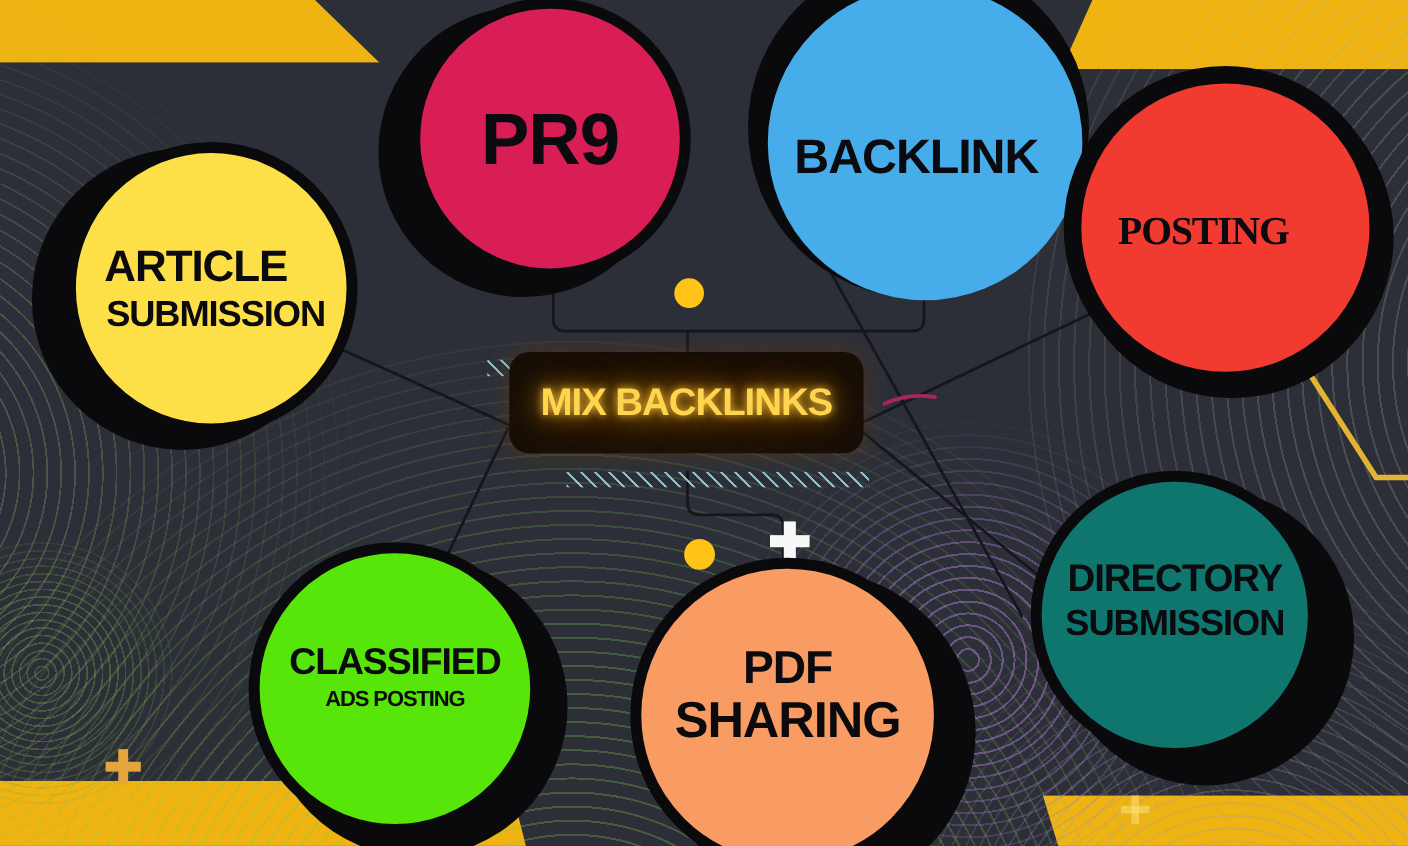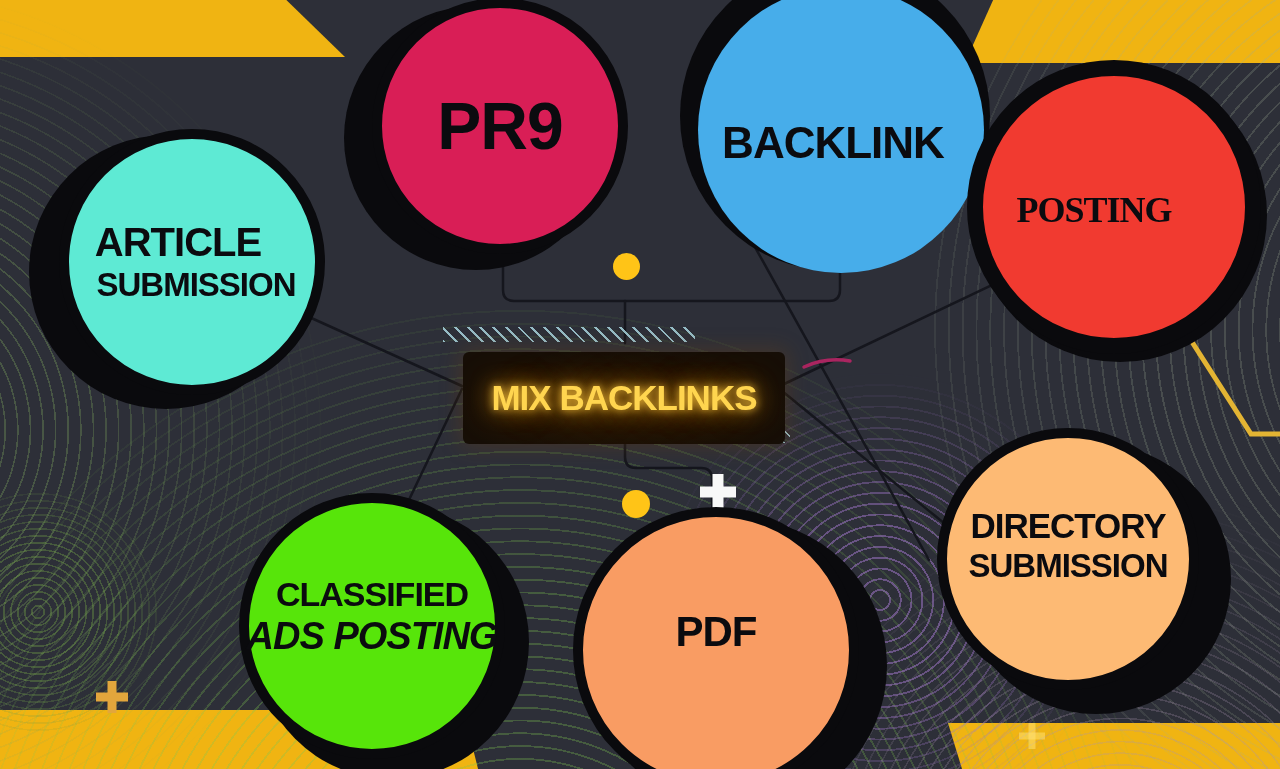--- a/index.html
+++ b/index.html
@@ -84,27 +84,27 @@
   .n-forum .l1{font-size:48px;transform:translateX(8px);}
   .n-forum .l2{font-size:36px;transform:translateX(-20px);margin-top:6px;font-family:Liberation Serif, serif;}
   .n-dir{left:937px;top:428px;width:262px;height:262px;box-shadow:28px 20px 0 4px #0A0A0D;
          padding-bottom:28px;}
   .n-dir .l1{font-size:35px;}
   .n-dir .l2{font-size:33px;margin-top:8px;}
   .n-pdf{left:573px;top:507px;width:286px;height:286px;box-shadow:24px 16px 0 4px #0A0A0D;
          padding-bottom:36px;}
   .n-pdf .l1{font-size:42px;}
   .n-pdf .l2{font-size:46px;margin-top:6px;}
-  .n-class{left:239px;top:493px;width:266px;height:266px;box-shadow:20px 16px 0 4px #0A0A0D;
+  .n-class{left:226px;top:493px;width:266px;height:266px;box-shadow:20px 16px 0 4px #0A0A0D;
            padding-bottom:20px;}
   .n-class .l1{font-size:34px;}
-  .n-class .l2{font-size:38px;margin-top:8px;font-style:italic;}
+  .n-class .l2{font-size:20px;margin-top:8px;}
 
   
-  .banner{position:absolute;left:463px;top:352px;width:322px;height:92px;border-radius:6px;
+  .banner{position:absolute;left:463px;top:320px;width:322px;height:92px;border-radius:18px;
     background:radial-gradient(ellipse at 50% 60%,#261705 0%,#160E06 75%);
     display:flex;align-items:center;justify-content:center;z-index:6;
     box-shadow:0 0 20px 4px rgba(120,70,10,.28);}
   .banner-label{font-size:35px;font-weight:bold;letter-spacing:-1px;color:#FFD54F;
     white-space:nowrap;
     text-shadow:0 0 8px rgba(255,200,60,.95),0 0 22px rgba(250,170,30,.75),
                 0 0 42px rgba(250,160,20,.45);}
 </style>
 </head>
 <body>
@@ -138,44 +138,45 @@
 
   <div class="hatch h-top"></div>
   <div class="hatch h-bot"></div>
 
   <div class="dot d1" style="background-color: rgb(255, 196, 23);"></div>
   <div class="dot d2" style="background-color: rgb(255, 196, 23);"></div>
   <div class="plus p-white"></div>
   <div class="plus p-yl"></div>
   <div class="plus p-yr"></div>
 
-  <div class="circle n-article" style="background-color: #5eead4;">
+  <div class="circle n-article" style="background-color: #fde047;">
     <div class="ln l1">ARTICLE</div>
     <div class="ln l2">SUBMISSION</div>
   </div>
 
   <div class="circle n-pr9" style="background-color: rgb(217, 30, 86);">
     <div class="ln l1">PR9</div>
   </div>
 
   <div class="circle n-web" style="background-color: rgb(71, 173, 234);">
     <div class="ln l2">BACKLINK</div>
   </div>
 
   <div class="circle n-forum" style="background-color: rgb(241, 58, 48);">
     <div class="ln l2">POSTING</div>
   </div>
 
-  <div class="circle n-dir" style="background-color: #fdba74;">
+  <div class="circle n-dir" style="background-color: #0f766e;">
     <div class="ln l1">DIRECTORY</div>
     <div class="ln l2">SUBMISSION</div>
   </div>
 
   <div class="circle n-pdf" style="background-color: rgb(249, 156, 99);">
     <div class="ln l1">PDF</div>
+    <div class="ln l2">SHARING</div>
   </div>
 
   <div class="circle n-class" style="background-color: rgb(87, 229, 10);">
     <div class="ln l1">CLASSIFIED</div>
     <div class="ln l2">ADS POSTING</div>
   </div>
 
   <div class="banner">
     <div class="banner-label">MIX BACKLINKS</div>
   </div>

